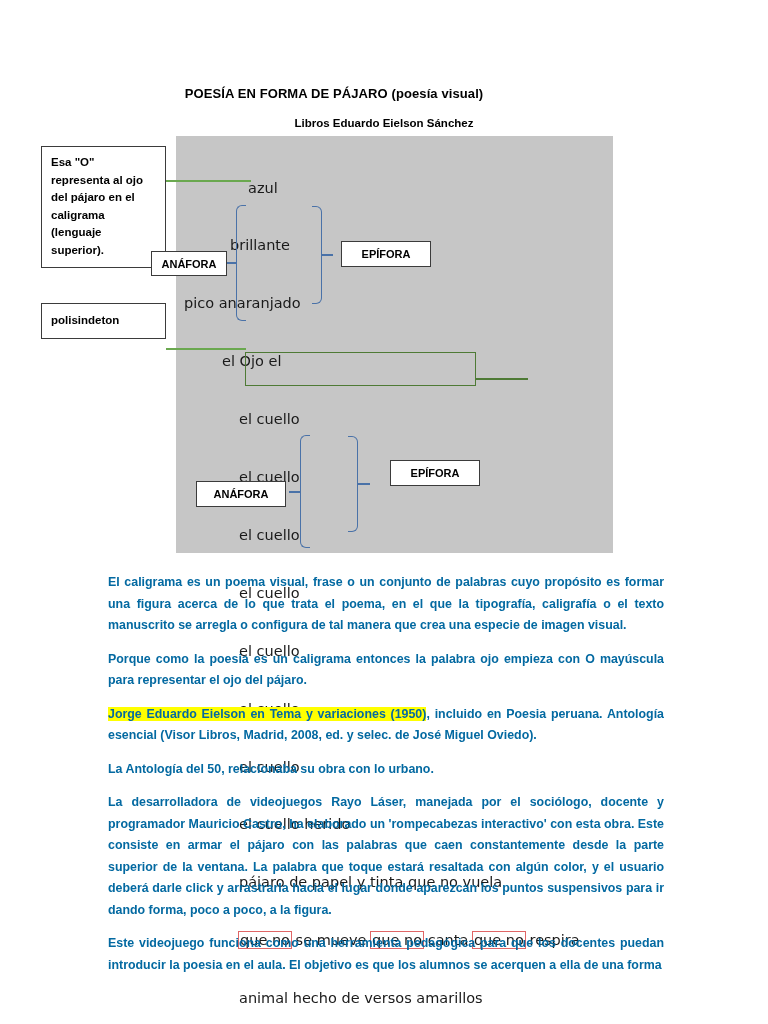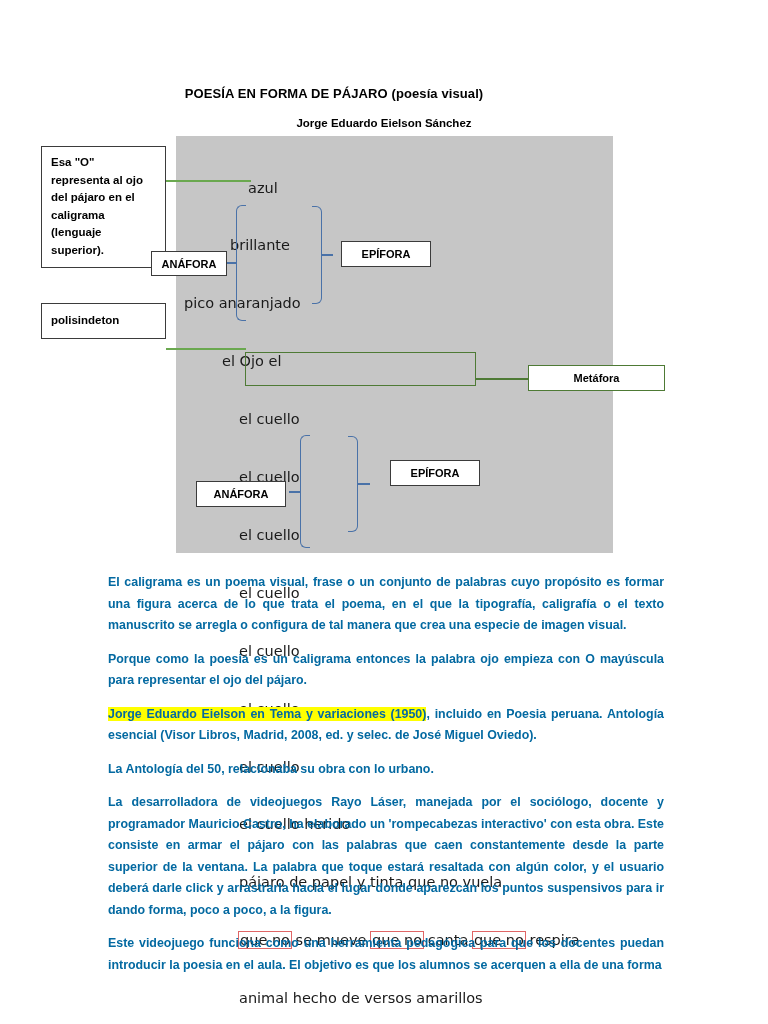--- a/index.html
+++ b/index.html
@@ -167,21 +167,21 @@
   }
   .body-copy p.nojust { text-align: left; }
   .hl-yellow { background: #ffff00; }
 </style>
 </head>
 <body>
 
 <div id="page">
 
   <div class="doc-title">POESÍA EN FORMA DE PÁJARO (poesía visual)</div>
-  <div class="doc-author">Jorge Eduardo Eielson Sánchez</div>
+  <div class="doc-author">Libros Eduardo Eielson Sánchez</div>
 
   <div class="calligram-panel"></div>
 
   <div class="poem">
     <div class="pline ind-c"><span class="txt">azul</span></div>
     <div class="pline ind-b"><span class="txt">brillante</span></div>
     <div class="pline ind-p"><span class="txt">pico anaranjado</span></div>
     <div class="pline ind-o"><span class="txt">el Ojo el</span></div>
     <div class="pline ind-cu"><span class="txt">el cuello</span></div>
     <div class="pline ind-cu"><span class="txt">el cuello</span></div>
@@ -249,23 +249,20 @@
   </div>
 
   <div class="callout" style="left:196px; top:481px; width:90px; height:26px;">
     <span>ANÁFORA</span>
   </div>
 
   <div class="callout" style="left:390px; top:460px; width:90px; height:26px;">
     <span>EPÍFORA</span>
   </div>
 
-  <div class="callout green-border" style="left:528px; top:365px; width:137px; height:26px; font-weight:bold;">
-    <span>Metáfora</span>
-  </div>
   <div class="conn-green" style="left:476px; top:378px; width:52px; height:1.6px; background:#4e7a35;"></div>
 
   <div class="body-copy">
     <p>El caligrama es un poema visual, frase o un conjunto de palabras cuyo propósito es formar una figura acerca de lo que trata el poema, en el que la tipografía, caligrafía o el texto manuscrito se arregla o configura de tal manera que crea una especie de imagen visual.</p>
     <p>Porque como la poesia es un caligrama entonces la palabra ojo empieza con O mayúscula para representar el ojo del pájaro.</p>
     <p><span class="hl-yellow">Jorge Eduardo Eielson en Tema y variaciones (1950)</span><span>, incluido en Poesia peruana. Antología esencial (Visor Libros, Madrid, 2008, ed. y selec. de José Miguel Oviedo).</span></p>
     <p class="nojust">La Antología del 50, relacionaba su obra con lo urbano.</p>
     <p>La desarrolladora de videojuegos Rayo Láser, manejada por el sociólogo, docente y programador Mauricio Castro, ha elaborado un 'rompecabezas interactivo' con esta obra. Este consiste en armar el pájaro con las palabras que caen constantemente desde la parte superior de la ventana. La palabra que toque estará resaltada con algún color, y el usuario deberá darle click y arrastrarla hacia el lugar donde aparezcan los puntos suspensivos para ir dando forma, poco a poco, a la figura.</p>
     <p>Este videojuego funciona como una herramienta pedagógica para que los docentes puedan introducir la poesia en el aula. El objetivo es que los alumnos se acerquen a ella de una forma</p>
   </div>

